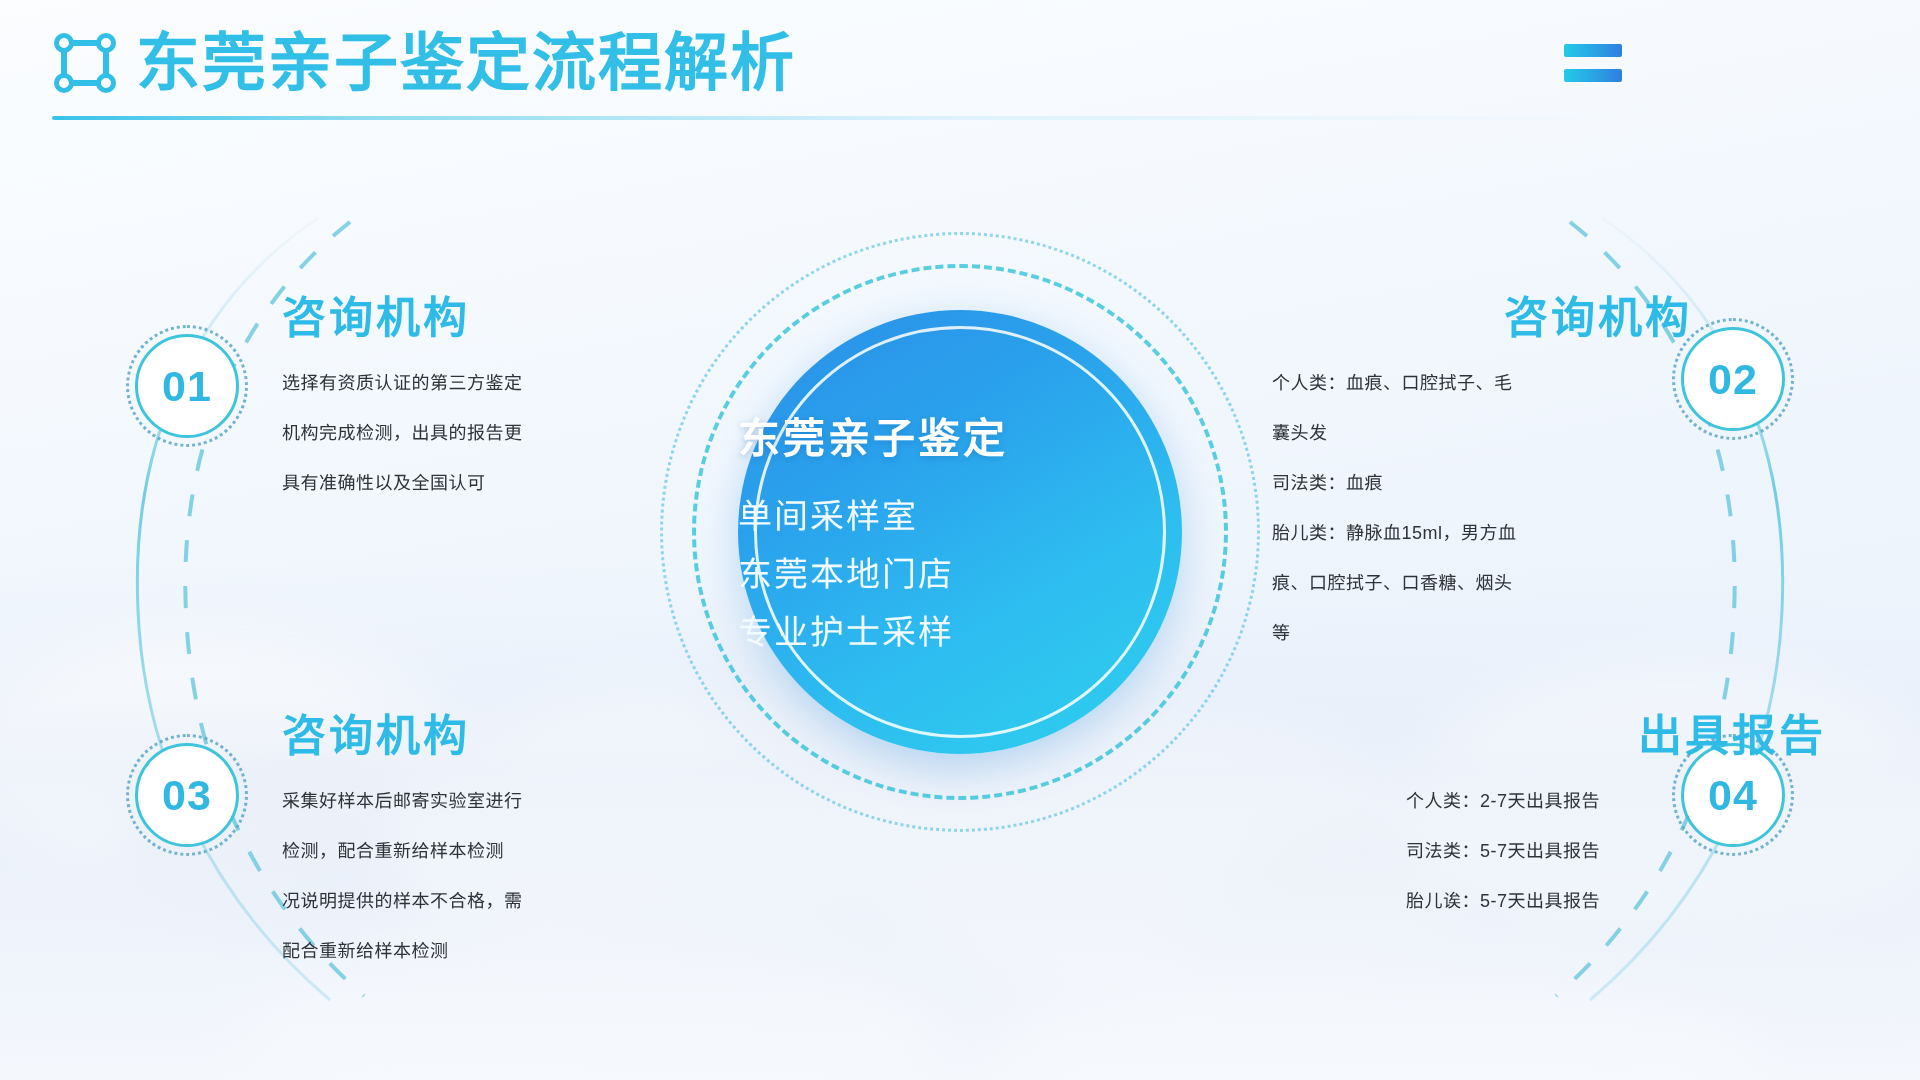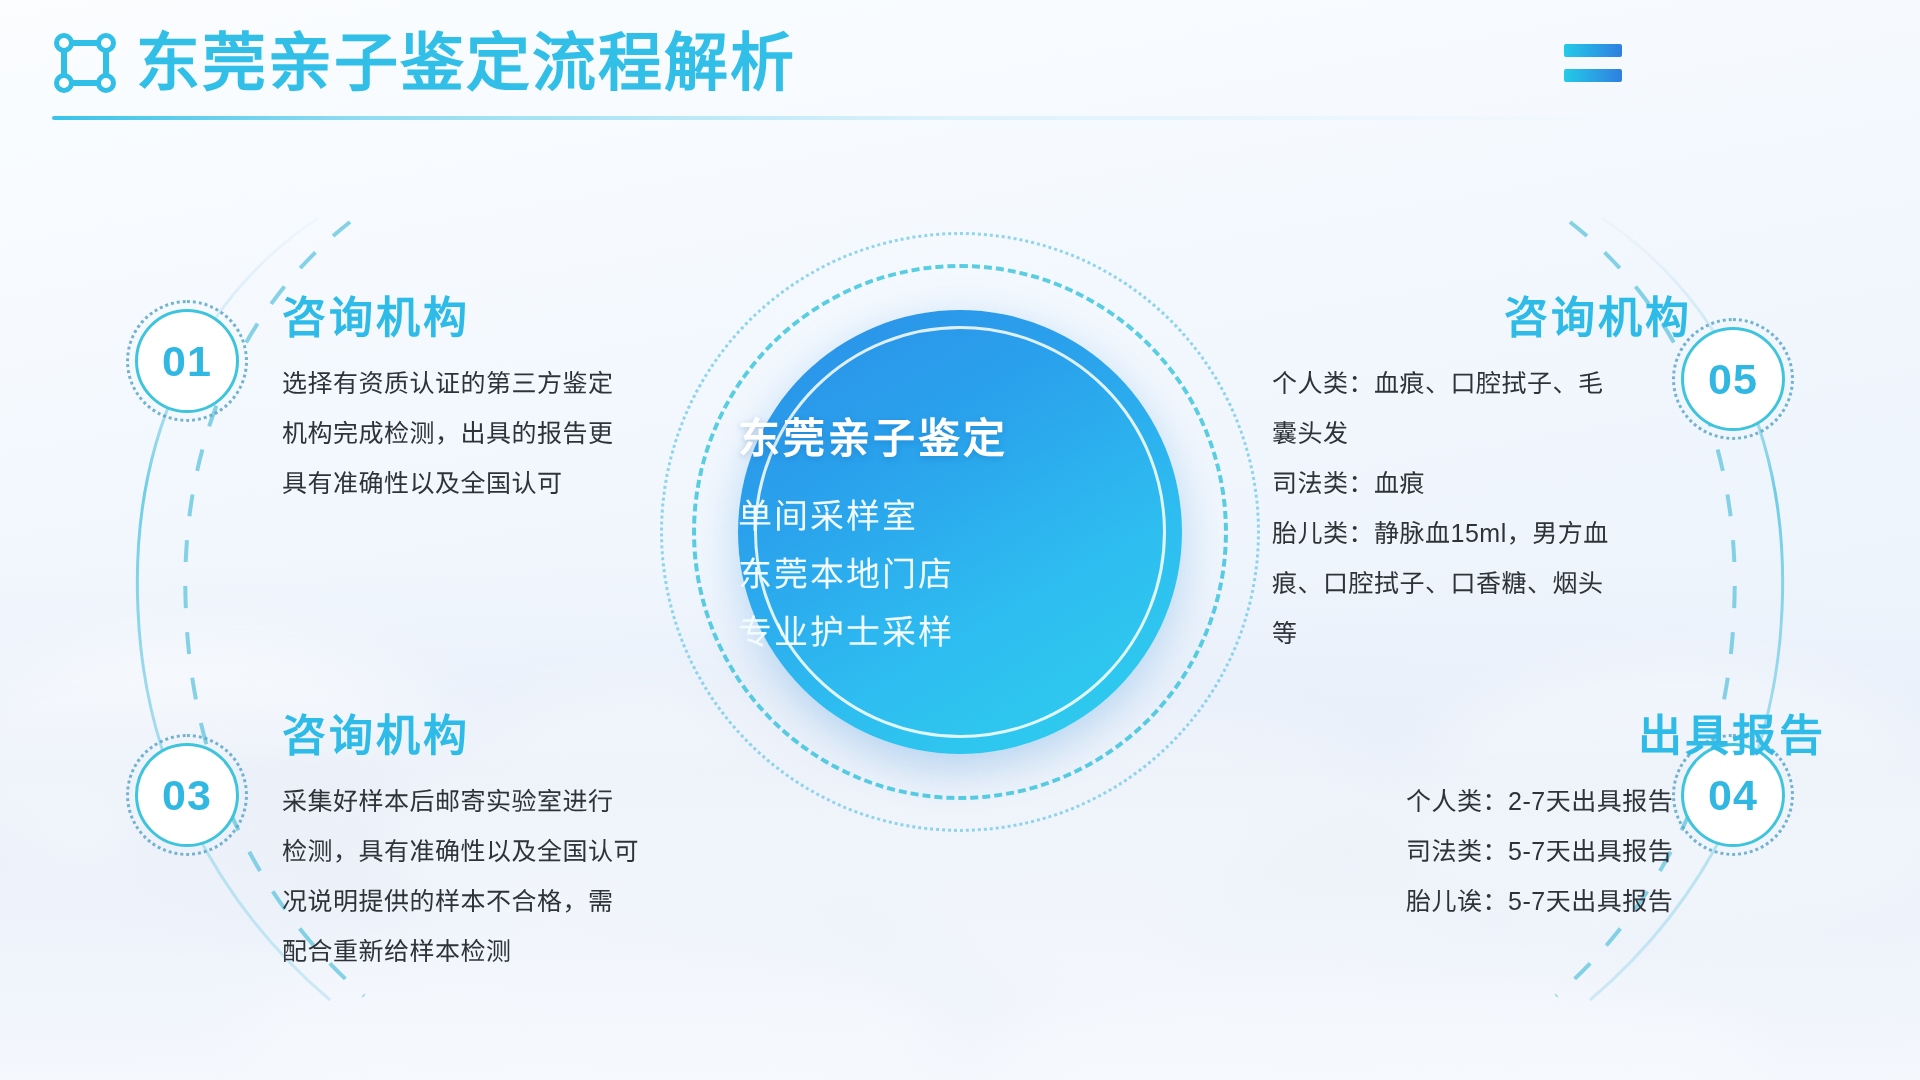--- a/index.html
+++ b/index.html
@@ -214,21 +214,21 @@
     font-size: 44px;
     font-weight: 700;
     color: #2ebbe8;
     letter-spacing: 3px;
     line-height: 56px;
     margin: 0 0 12px 0;
   }
   .step-head.ralign { text-align: right; }
 
   .step-body {
-    font-size: 25px;
+    font-size: 18px;
     line-height: 50px;
     color: #2e3338;
     letter-spacing: .5px;
   }
   .step-body div { white-space: nowrap; }
 </style>
 </head>
 <body>
 
 <div id="slide">
@@ -299,39 +299,39 @@
       <div class="core-ring"></div>
       <div class="core-content">
         <div class="core-title">东莞亲子鉴定</div>
         <div class="core-line">单间采样室</div>
         <div class="core-line">东莞本地门店</div>
         <div class="core-line">专业护士采样</div>
       </div>
     </div>
   </div>
 
-  <div class="badge" style="left:126px; top:300px;">
+  <div class="badge" style="left:126px; top:325px;">
     <div class="dots"></div>
     <div class="solid">
       <span class="num">01</span>
     </div>
   </div>
   <div class="step-text left" style="left:282px; top:290px;">
     <div class="step-head">咨询机构</div>
     <div class="step-body">
       <div>选择有资质认证的第三方鉴定</div>
       <div>机构完成检测，出具的报告更</div>
       <div>具有准确性以及全国认可</div>
     </div>
   </div>
 
   <div class="badge" style="left:1672px; top:318px;">
     <div class="dots"></div>
     <div class="solid">
-      <span class="num">05</span>
+      <span class="num">02</span>
     </div>
   </div>
   <div class="step-text right" style="left:1272px; top:290px;">
     <div class="step-head ralign">咨询机构</div>
     <div class="step-body">
       <div>个人类：血痕、口腔拭子、毛</div>
       <div>囊头发</div>
       <div>司法类：血痕</div>
       <div>胎儿类：静脉血15ml，男方血</div>
       <div>痕、口腔拭子、口香糖、烟头</div>
@@ -342,21 +342,21 @@
   <div class="badge" style="left:126px; top:734px;">
     <div class="dots"></div>
     <div class="solid">
       <span class="num">03</span>
     </div>
   </div>
   <div class="step-text left" style="left:282px; top:708px;">
     <div class="step-head">咨询机构</div>
     <div class="step-body">
       <div>采集好样本后邮寄实验室进行</div>
-      <div>检测，具有准确性以及全国认可</div>
+      <div>检测，配合重新给样本检测</div>
       <div>况说明提供的样本不合格，需</div>
       <div>配合重新给样本检测</div>
     </div>
   </div>
 
   <div class="badge" style="left:1672px; top:734px;">
     <div class="dots"></div>
     <div class="solid">
       <span class="num">04</span>
     </div>

